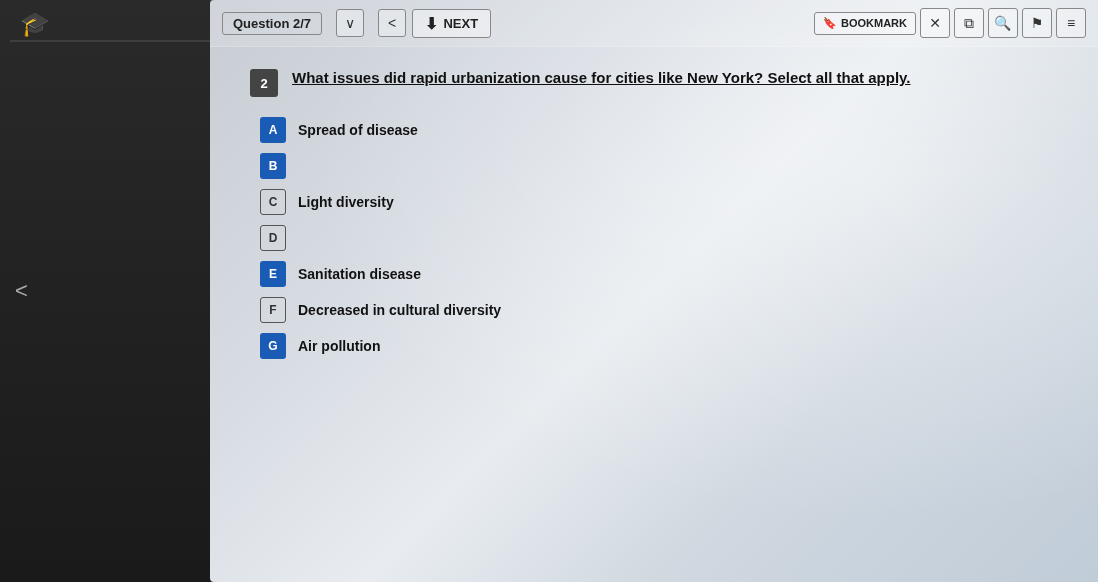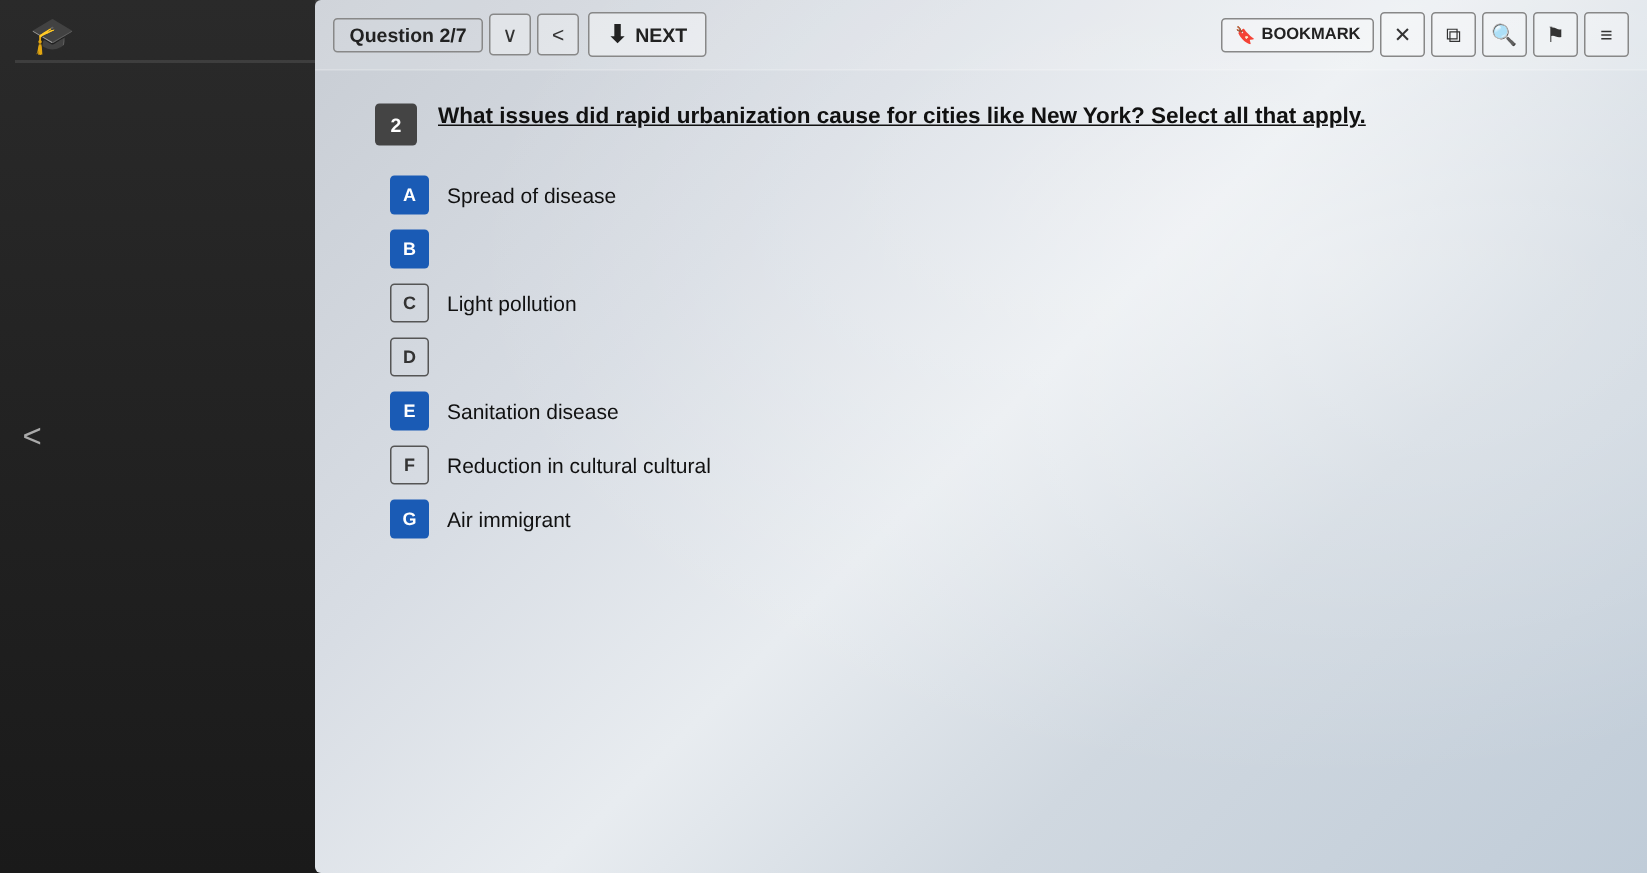--- a/index.html
+++ b/index.html
@@ -54,21 +54,21 @@
       align-items: center;
       padding: 8px 12px;
       background: rgba(255,255,255,0.15);
       border-bottom: 1px solid rgba(255,255,255,0.2);
       gap: 6px;
     }
 
     .question-nav {
       display: flex;
       align-items: center;
-      gap: 4px;
+      gap: 14px;
     }
 
     .question-label {
       font-size: 13px;
       font-weight: bold;
       color: #222;
       background: transparent;
       border: 1px solid #888;
       border-radius: 3px;
       padding: 3px 10px;
@@ -211,21 +211,21 @@
 
     .option-badge.unselected {
       background: transparent;
       border: 1.5px solid #555;
       color: #333;
     }
 
     .option-text {
       font-size: 14px;
       color: #111;
-      font-weight: 400;
+      font-weight: 700;
     }
 
     
     .bg-overlay {
       position: absolute;
       top: 0; right: 0; bottom: 0; left: 0;
       background: radial-gradient(ellipse at 75% 30%, rgba(255,255,255,0.4) 0%, transparent 60%);
       pointer-events: none;
     }
 
@@ -296,33 +296,33 @@
 
       <div class="option-item">
             <div class="option-badge selected">A</div>
             <span class="option-text">Spread of disease</span>
           </div>
           <div class="option-item">
             <div class="option-badge selected">B</div>
           </div>
           <div class="option-item">
             <div class="option-badge unselected">C</div>
-            <span class="option-text">Light pollution</span>
+            <span class="option-text">Light diversity</span>
           </div>
           <div class="option-item">
             <div class="option-badge unselected">D</div>
           </div>
           <div class="option-item">
             <div class="option-badge selected">E</div>
             <span class="option-text">Sanitation disease</span>
           </div>
           <div class="option-item">
             <div class="option-badge unselected">F</div>
-            <span class="option-text">Reduction in cultural cultural</span>
+            <span class="option-text">Decreased in cultural diversity</span>
           </div>
           <div class="option-item">
             <div class="option-badge selected">G</div>
-            <span class="option-text">Air immigrant</span>
+            <span class="option-text">Air pollution</span>
           </div>
         </div>
     </div>
   </div>
 </div>
 
 </body></html>

